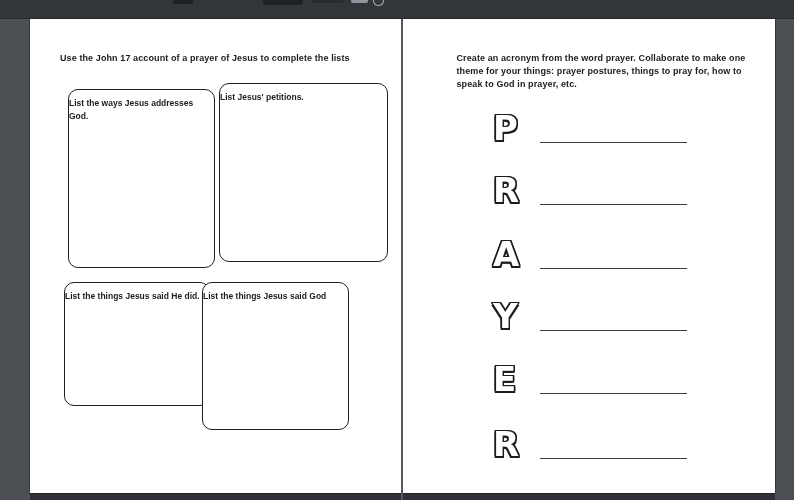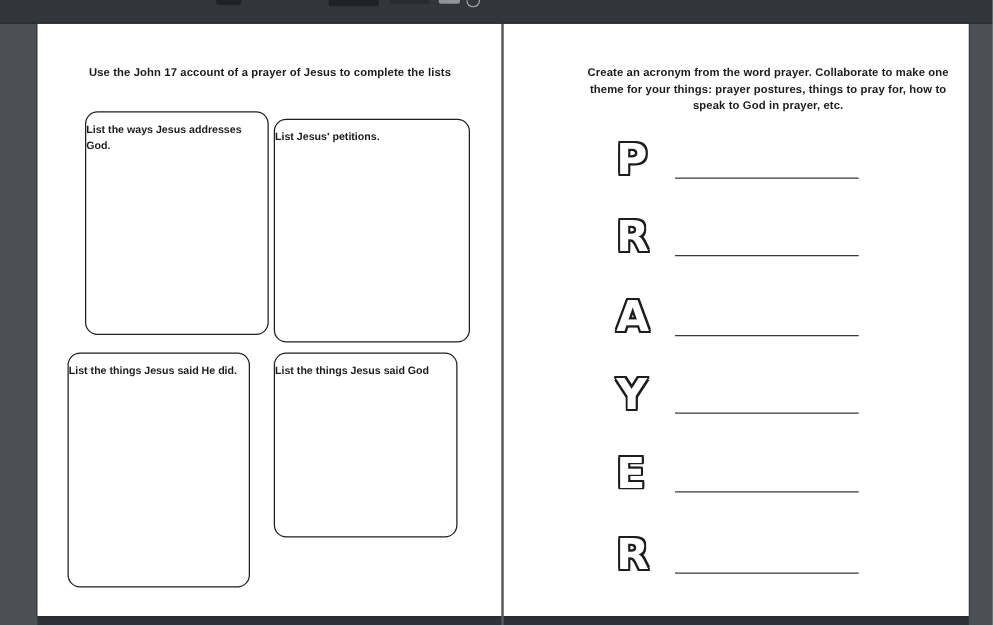--- a/index.html
+++ b/index.html
@@ -29,36 +29,36 @@
     background:#56585c; z-index:4;
   }
   .bottom-bar {
     position:absolute; left:30px; top:493px; width:745px; height:7px;
     background:#2e3135; border-top:1px solid #222428; z-index:3;
   }
   .page { position:absolute; top:0; height:475px; }
   .page-left  { left:0;     width:372px; }
   .page-right { left:372px; width:425px; }
   .page-title {
-    margin:34px auto 0; text-align:center; font-weight:bold;
+    margin:34px auto 0; font-weight:bold;
     font-size:9px; line-height:13px; color:#1c1c1c; letter-spacing:0.1px;
   }
   .page-left  .page-title { width:312px; }
   .page-right .page-title { width:316px; }
   
   .wbox {
     position:absolute; box-sizing:border-box; background:#ffffff;
     border:1.5px solid #1f1f1f; border-radius:10px;
     text-align:left; font-weight:bold; font-size:8.5px; line-height:12.5px;
     color:#1c1c1c; padding-top:7px;
   }
   .wbox.b1 { left:38px;  top:71px;  width:147px; height:179px; }
-  .wbox.b2 { left:189px; top:77px;  width:157px; height:179px; }
-  .wbox.b3 { left:24px;  top:264px; width:146px; height:188px; }
-  .wbox.b4 { left:189px; top:264px; width:147px; height:148px; }
+  .wbox.b2 { left:189px; top:65px;  width:169px; height:179px; }
+  .wbox.b3 { left:34px;  top:264px; width:146px; height:124px; }
+  .wbox.b4 { left:172px; top:264px; width:147px; height:148px; }
   
   .acro-letter {
     position:absolute; left:91px;
     font-family:"DejaVu Sans", sans-serif; font-weight:bold;
     font-size:34px; line-height:34px; color:#ffffff;
     -webkit-text-stroke:2px #1d1d1d; paint-order:stroke fill;
     text-shadow:
       -1.5px -1.5px 0 #1d1d1d, 1.5px -1.5px 0 #1d1d1d,
       -1.5px  1.5px 0 #1d1d1d, 1.5px  1.5px 0 #1d1d1d,
       -1.5px  0     0 #1d1d1d, 1.5px  0     0 #1d1d1d,

